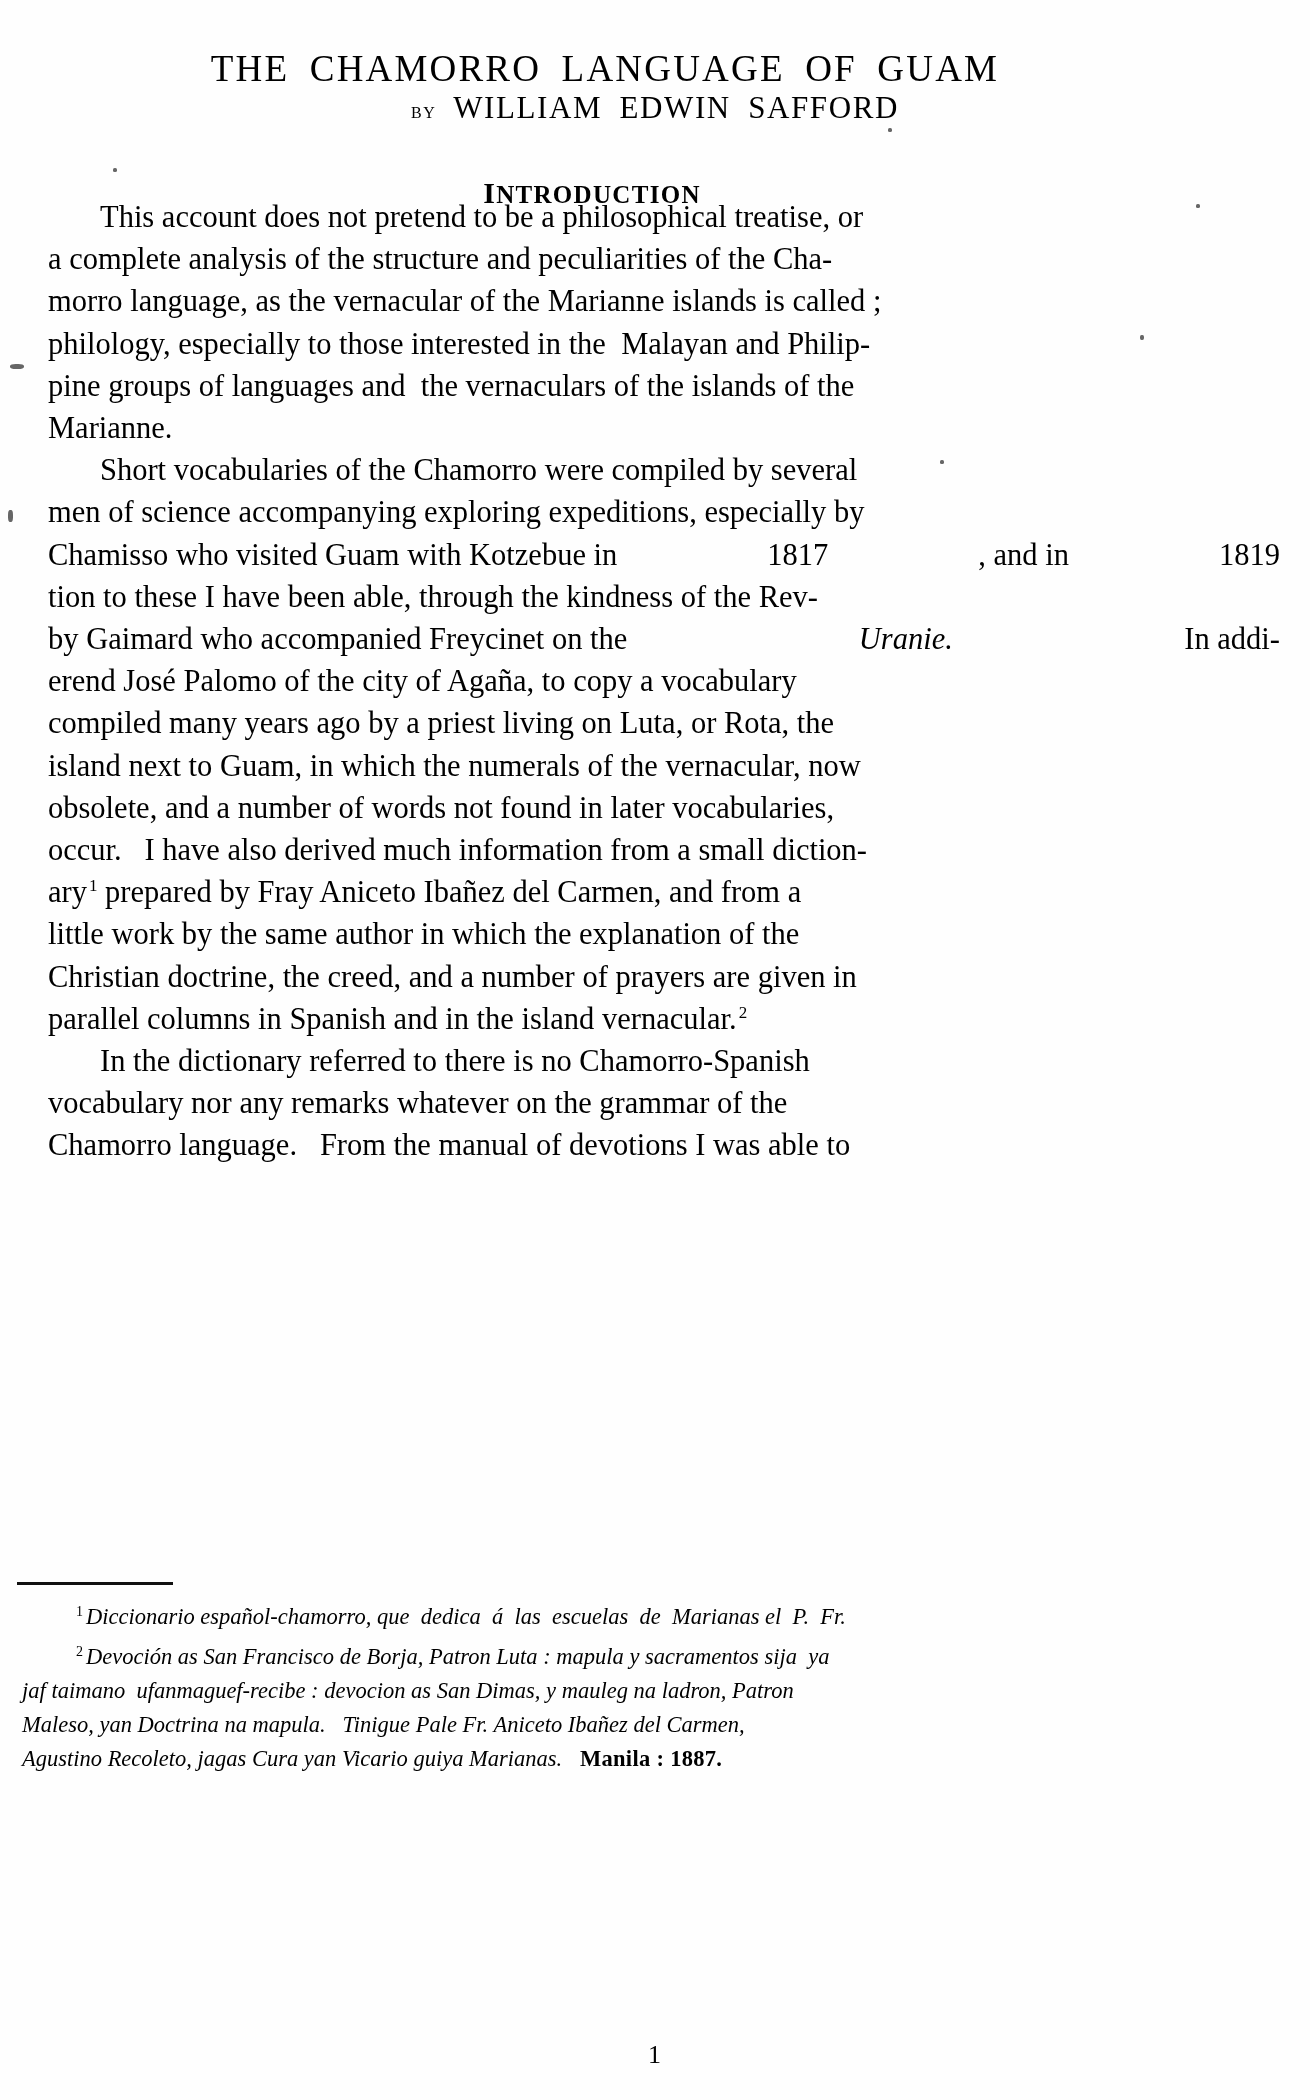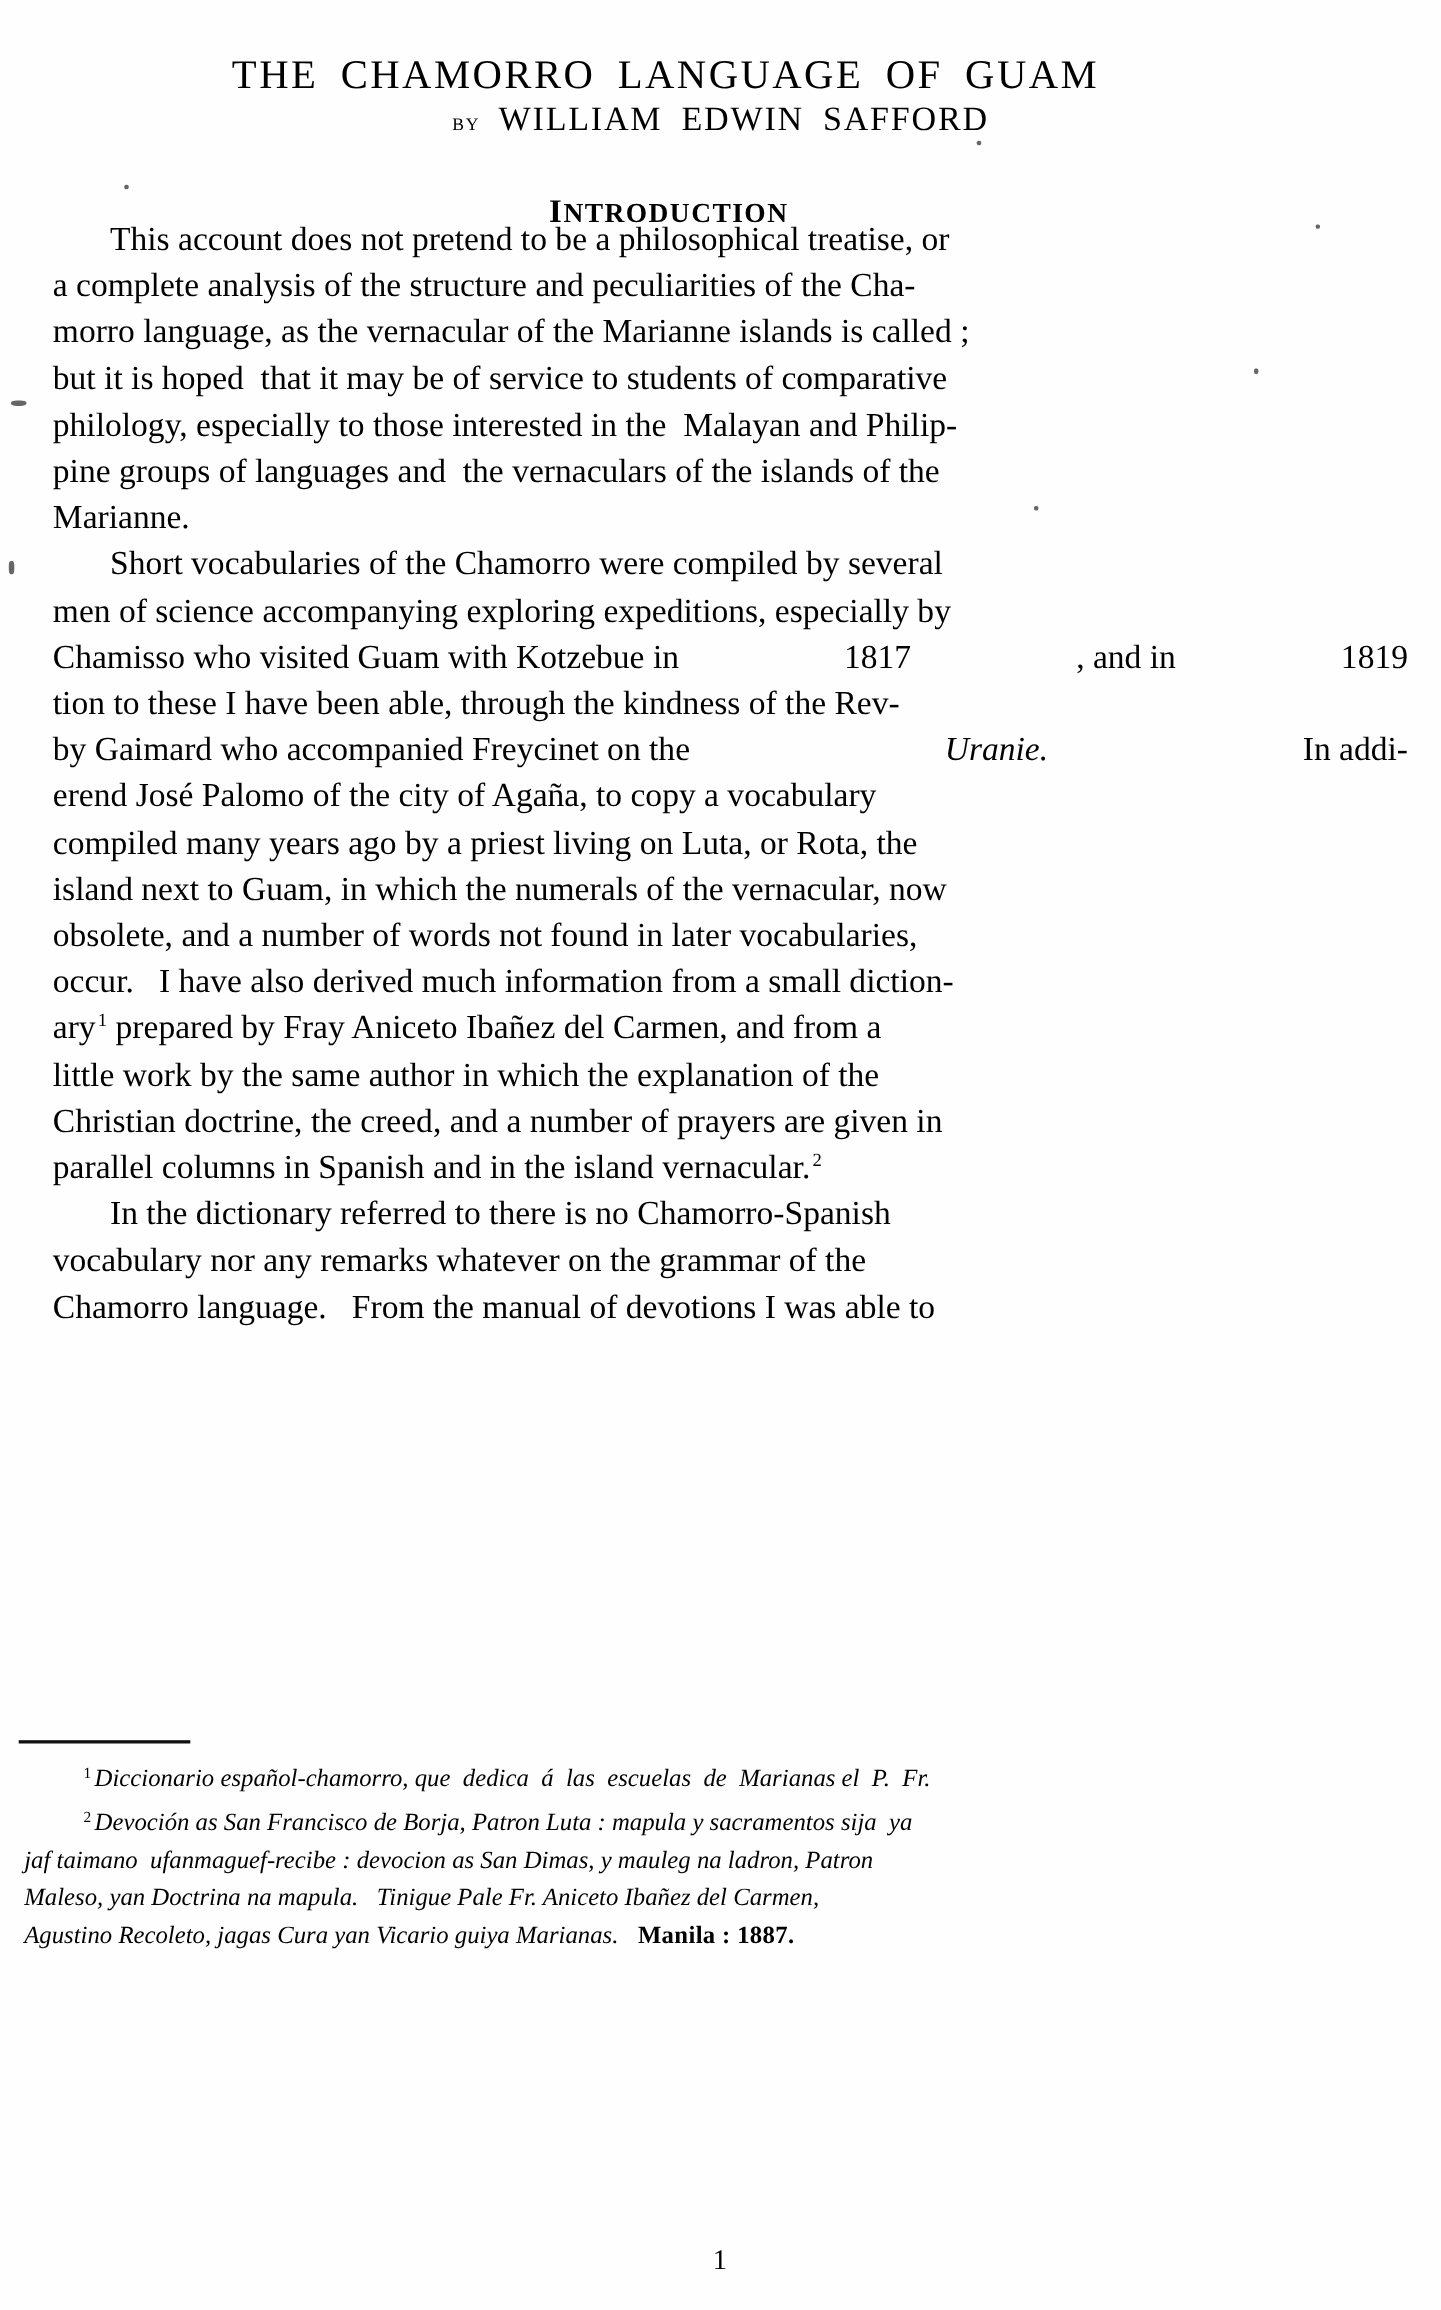--- a/index.html
+++ b/index.html
@@ -46,21 +46,21 @@
     font-size: 31px;
     letter-spacing: 1.6px;
     word-spacing: 8px;
     white-space: nowrap;
   }
   .byline .sc {
     font-size: 16px;
   }
   .section-head {
     position: absolute;
-    left: 16px;
+    left: 0;
     top: 155px;
     width: 1184px;
     text-align: center;
     font-size: 25px;
     letter-spacing: 1.3px;
   }
   .section-head .cap {
     font-size: 30px;
   }
 
@@ -185,23 +185,20 @@
       <div class="ln-j ln-indent">
         <span>This account does not pretend to be a philosophical treatise, or</span>
       </div>
       <div class="ln-j">
         <span>a complete analysis of the structure and peculiarities of the Cha-</span>
       </div>
       <div class="ln-j">
         <span>morro language, as the vernacular of the Marianne islands is called ;</span>
       </div>
       <div class="ln-j">
-        <span>but it is hoped  that it may be of service to students of comparative</span>
-      </div>
-      <div class="ln-j">
         <span>philology, especially to those interested in the  Malayan and Philip-</span>
       </div>
       <div class="ln-j">
         <span>pine groups of languages and  the vernaculars of the islands of the</span>
       </div>
       <div class="ln">
         <span>Marianne.</span>
       </div>
     </div>
 

